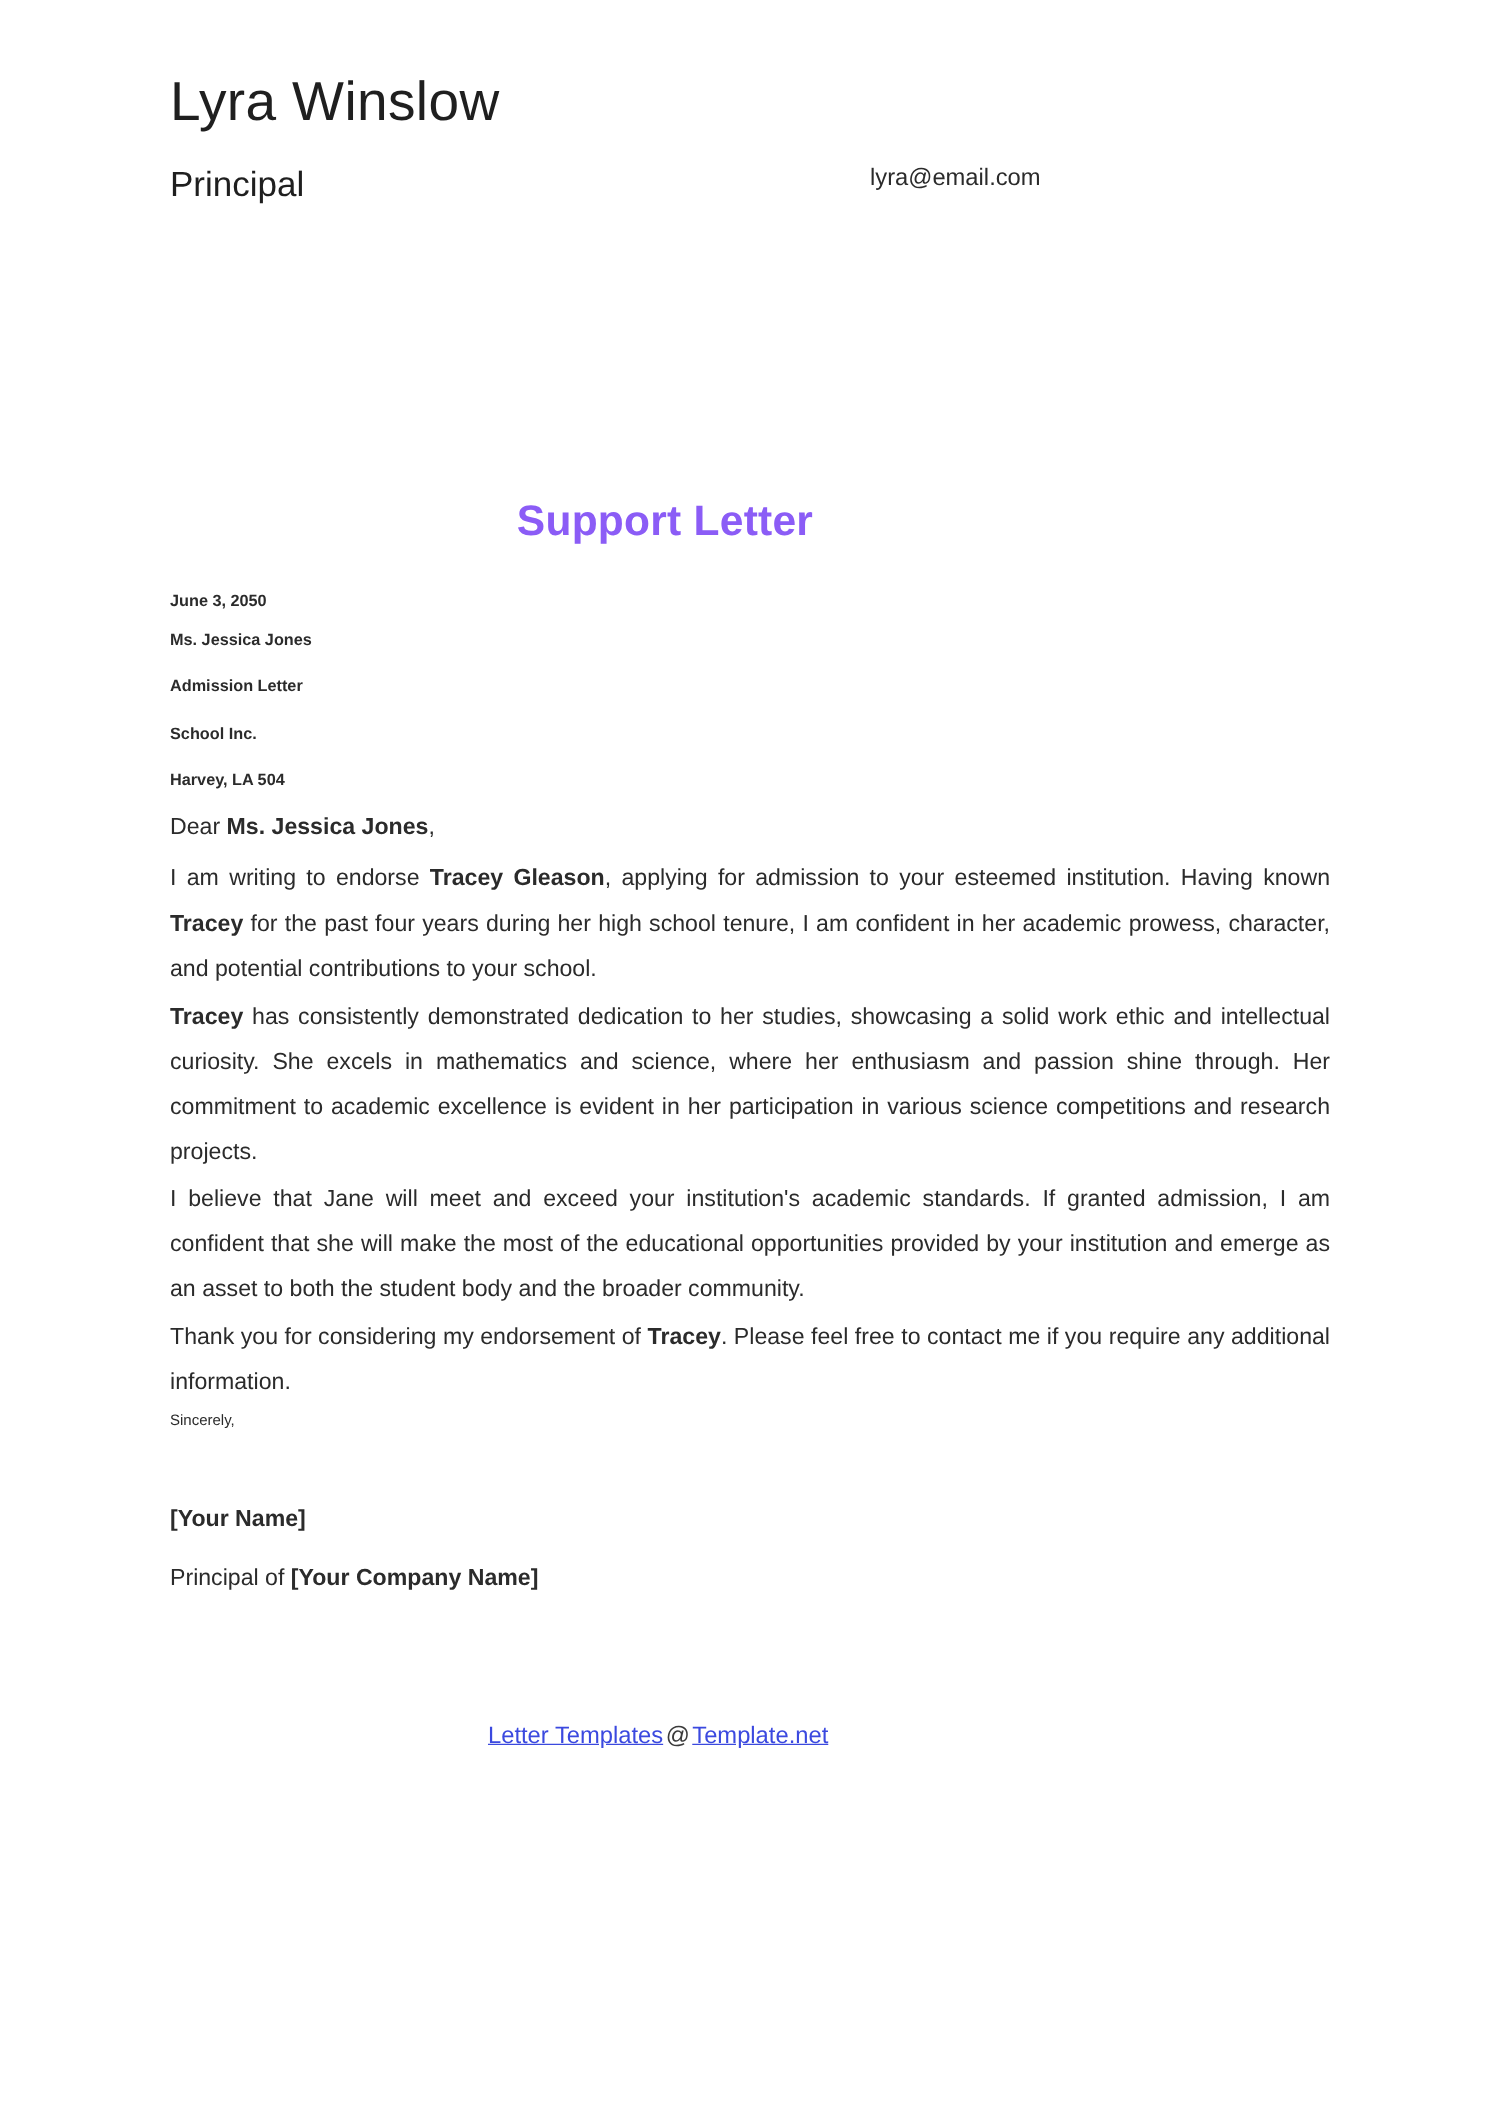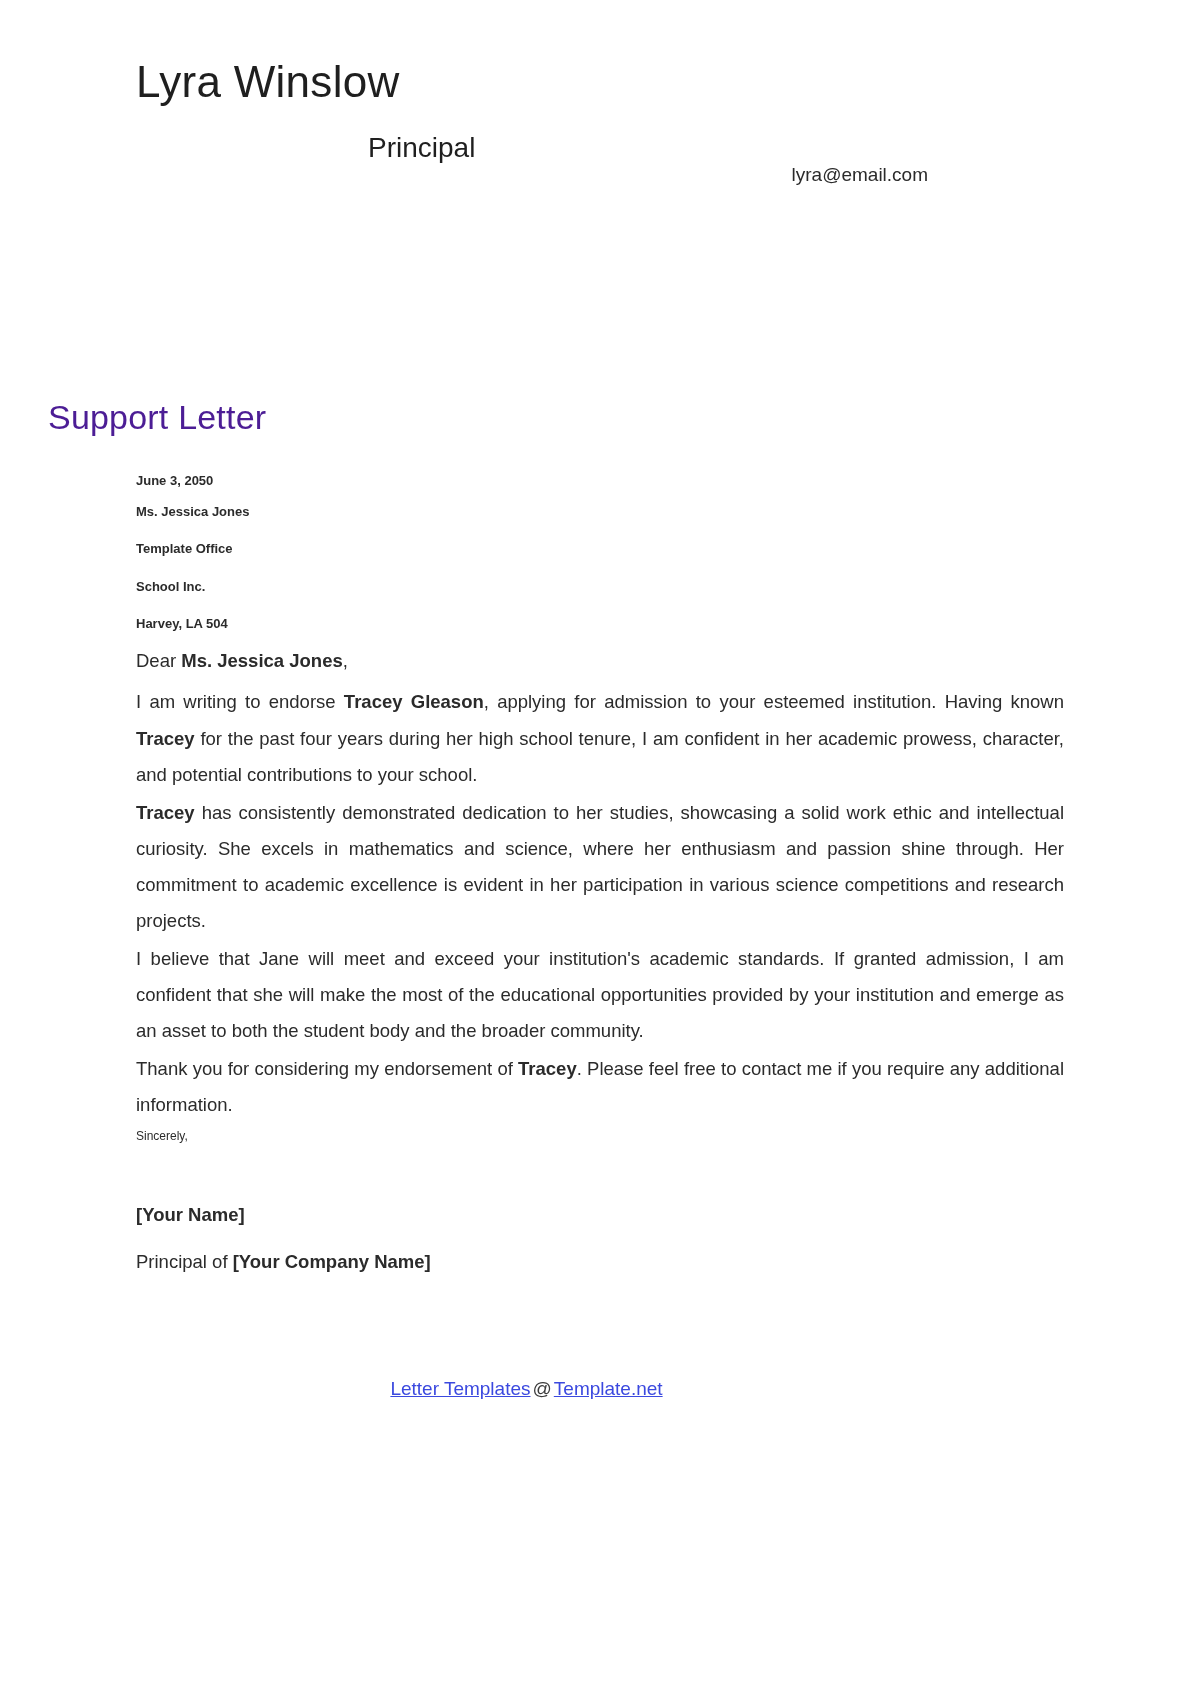--- a/index.html
+++ b/index.html
@@ -32,43 +32,43 @@
   .lh-name {
     font-size: 44px;
     font-weight: 400;
     letter-spacing: 0.3px;
     color: #1f1f1f;
     line-height: 1.1;
     margin: 0;
   }
   .lh-row {
     display: flex;
-    align-items: flex-end;
+    align-items: flex-start;
     margin-top: 26px;
-    flex-direction: column;
   }
   .lh-title {
     font-size: 28px;
     font-weight: 500;
     color: #1f1f1f;
     width: 560px;
   }
   .lh-email {
     font-size: 19px;
     font-weight: 400;
     color: #2b2b2b;
   }
   .doc-title {
     position: absolute;
     left: 0;
     right: 0;
     top: 398px;
+    text-align: center;
     font-size: 34px;
-    font-weight: normal;
-    color: #4c1d95;
+    font-weight: bold;
+    color: #8b5cf6;
     letter-spacing: 0.2px;
   }
   .body-block {
     position: absolute;
     left: 88px;
     top: 472px;
     width: 928px;
   }
   .meta-line {
     font-size: 13px;
@@ -145,21 +145,21 @@
       <div class="lh-email">lyra@email.com</div>
     </div>
   </div>
 
   <div class="doc-title">Support Letter</div>
 
   <div class="body-block">
 
     <div class="meta-line m0">June 3, 2050</div>
     <div class="meta-line m1">Ms. Jessica Jones</div>
-    <div class="meta-line m2">Template Office</div>
+    <div class="meta-line m2">Admission Letter</div>
     <div class="meta-line m3">School Inc.</div>
     <div class="meta-line m4">Harvey, LA 504</div>
 
     <div class="salutation">
       <span>Dear </span><b>Ms. Jessica Jones</b><span>,</span>
     </div>
 
     <p class="para">
       <span>I am writing to endorse </span><b>Tracey Gleason</b><span>, applying for admission to your esteemed institution. Having known </span><b>Tracey</b><span> for the past four years during her high school tenure, I am confident in her academic prowess, character, and potential contributions to your school.</span>
     </p>

